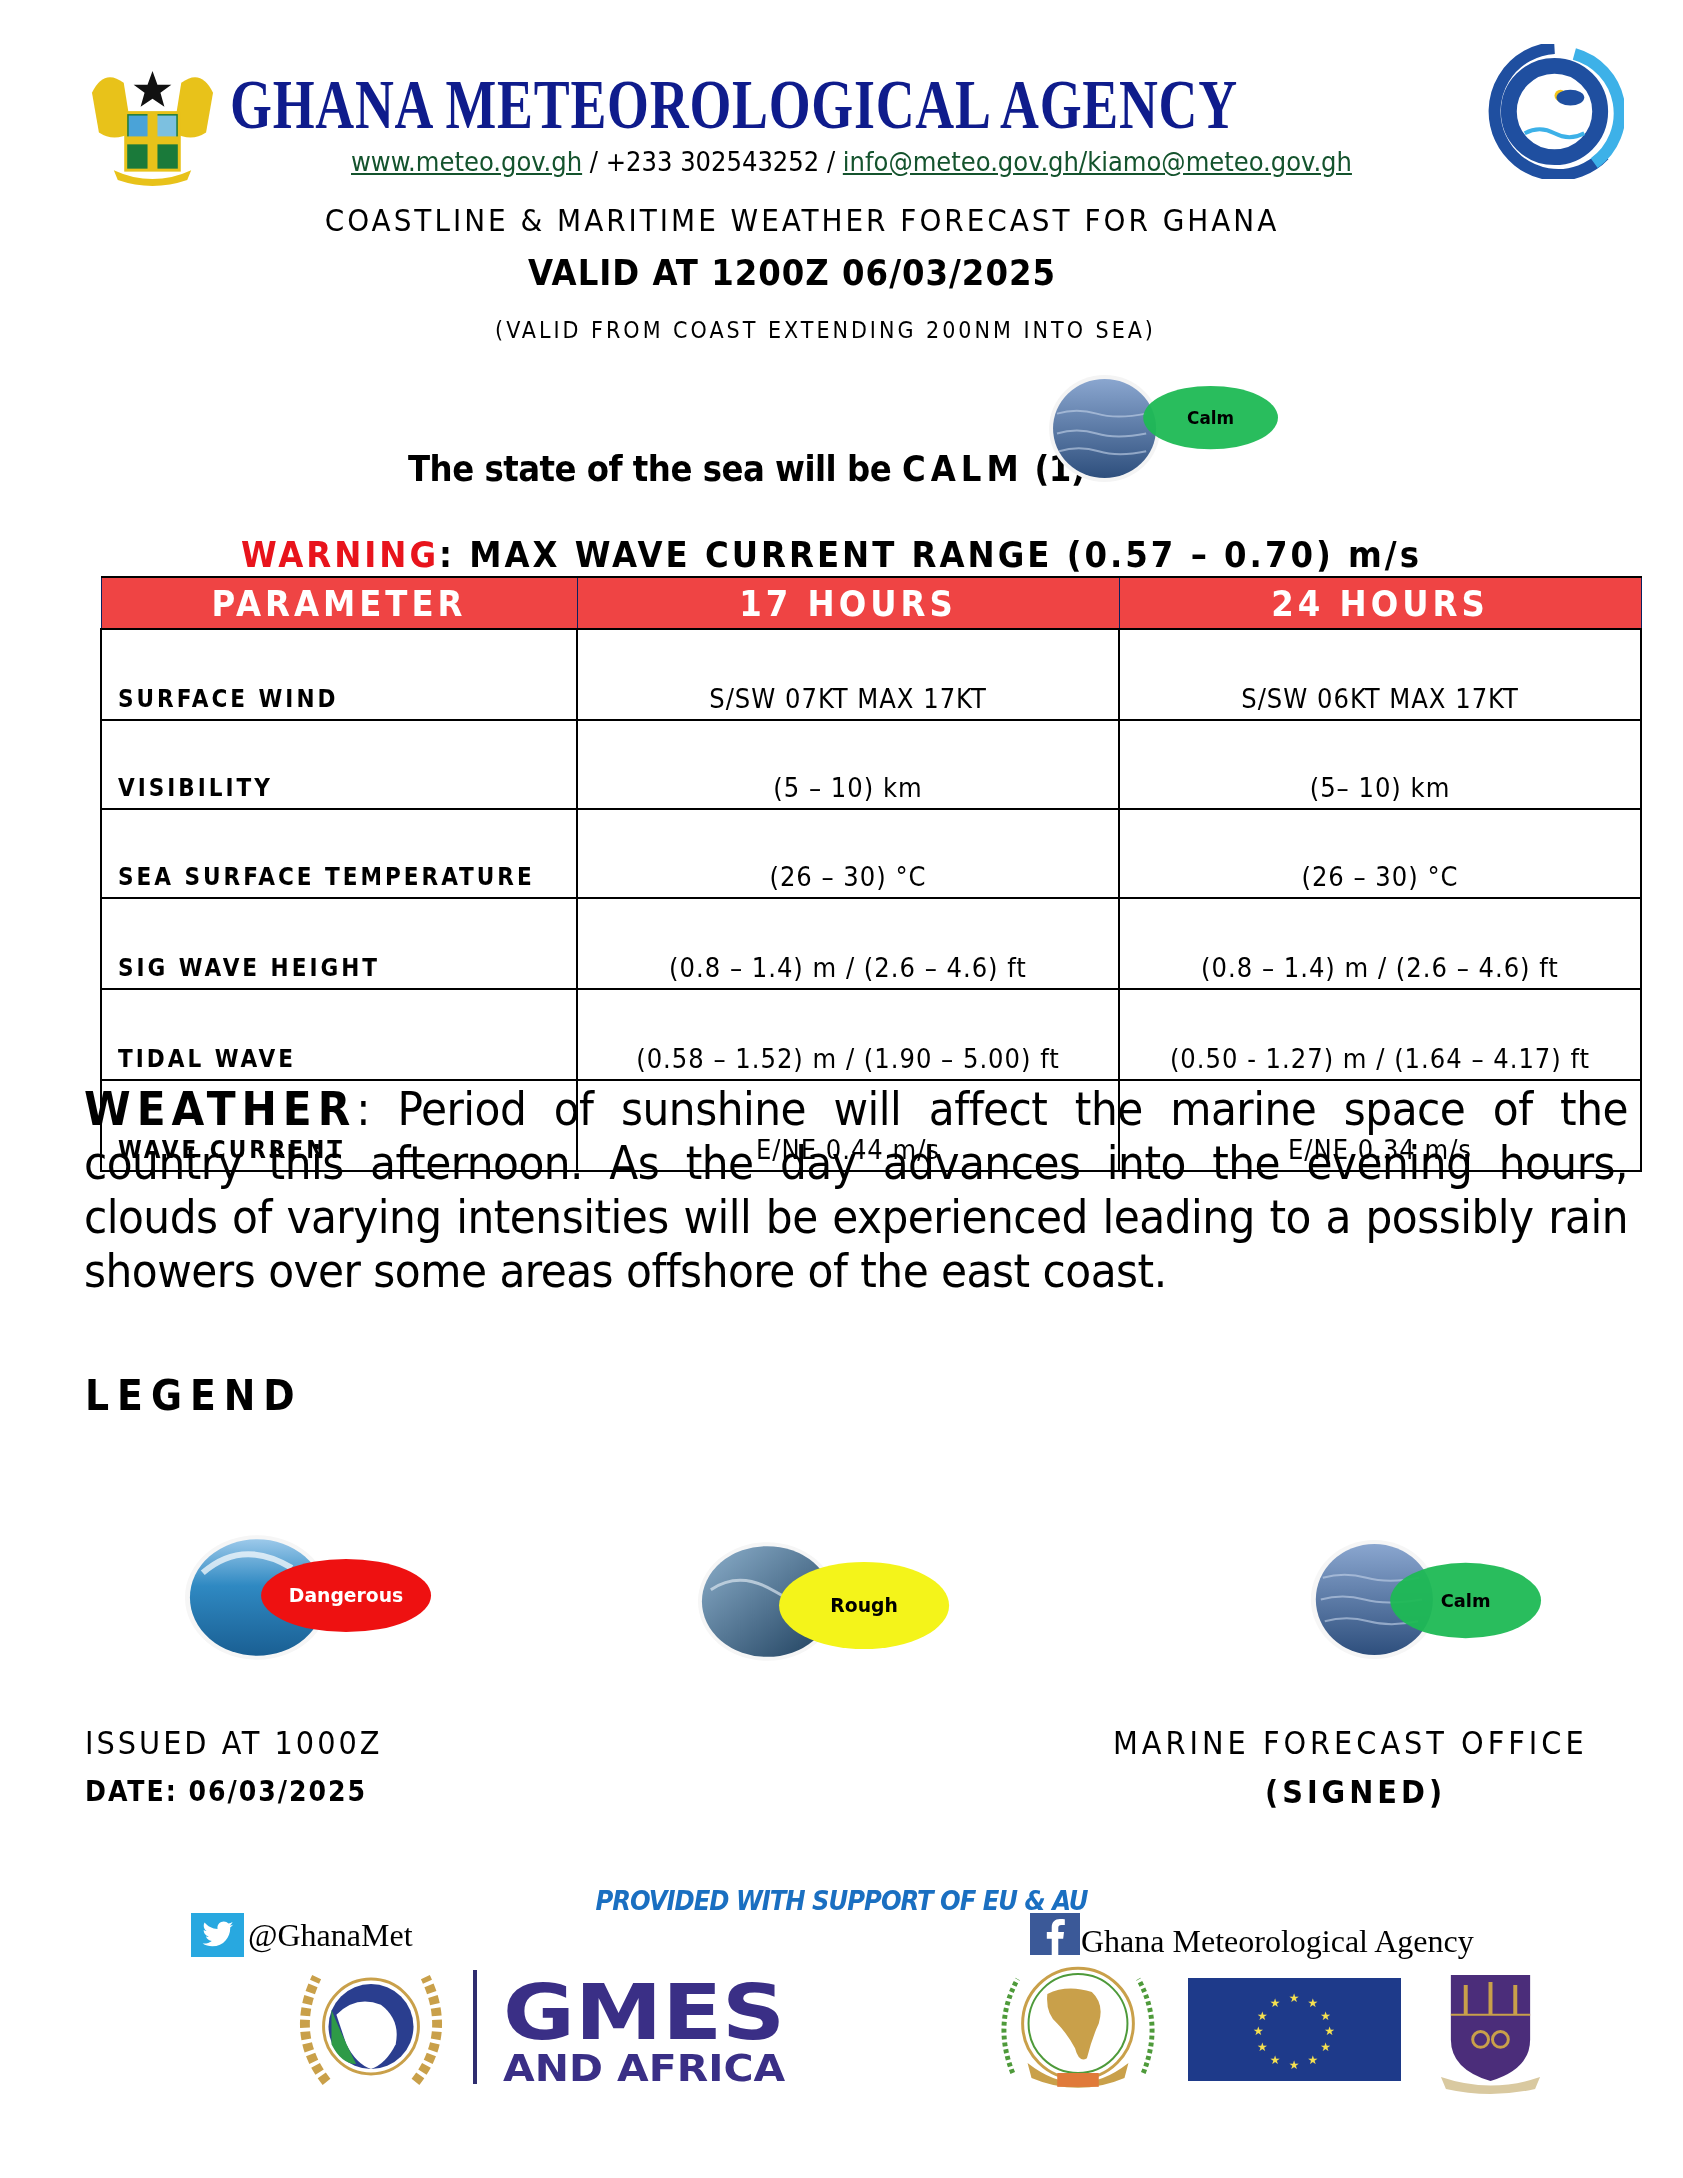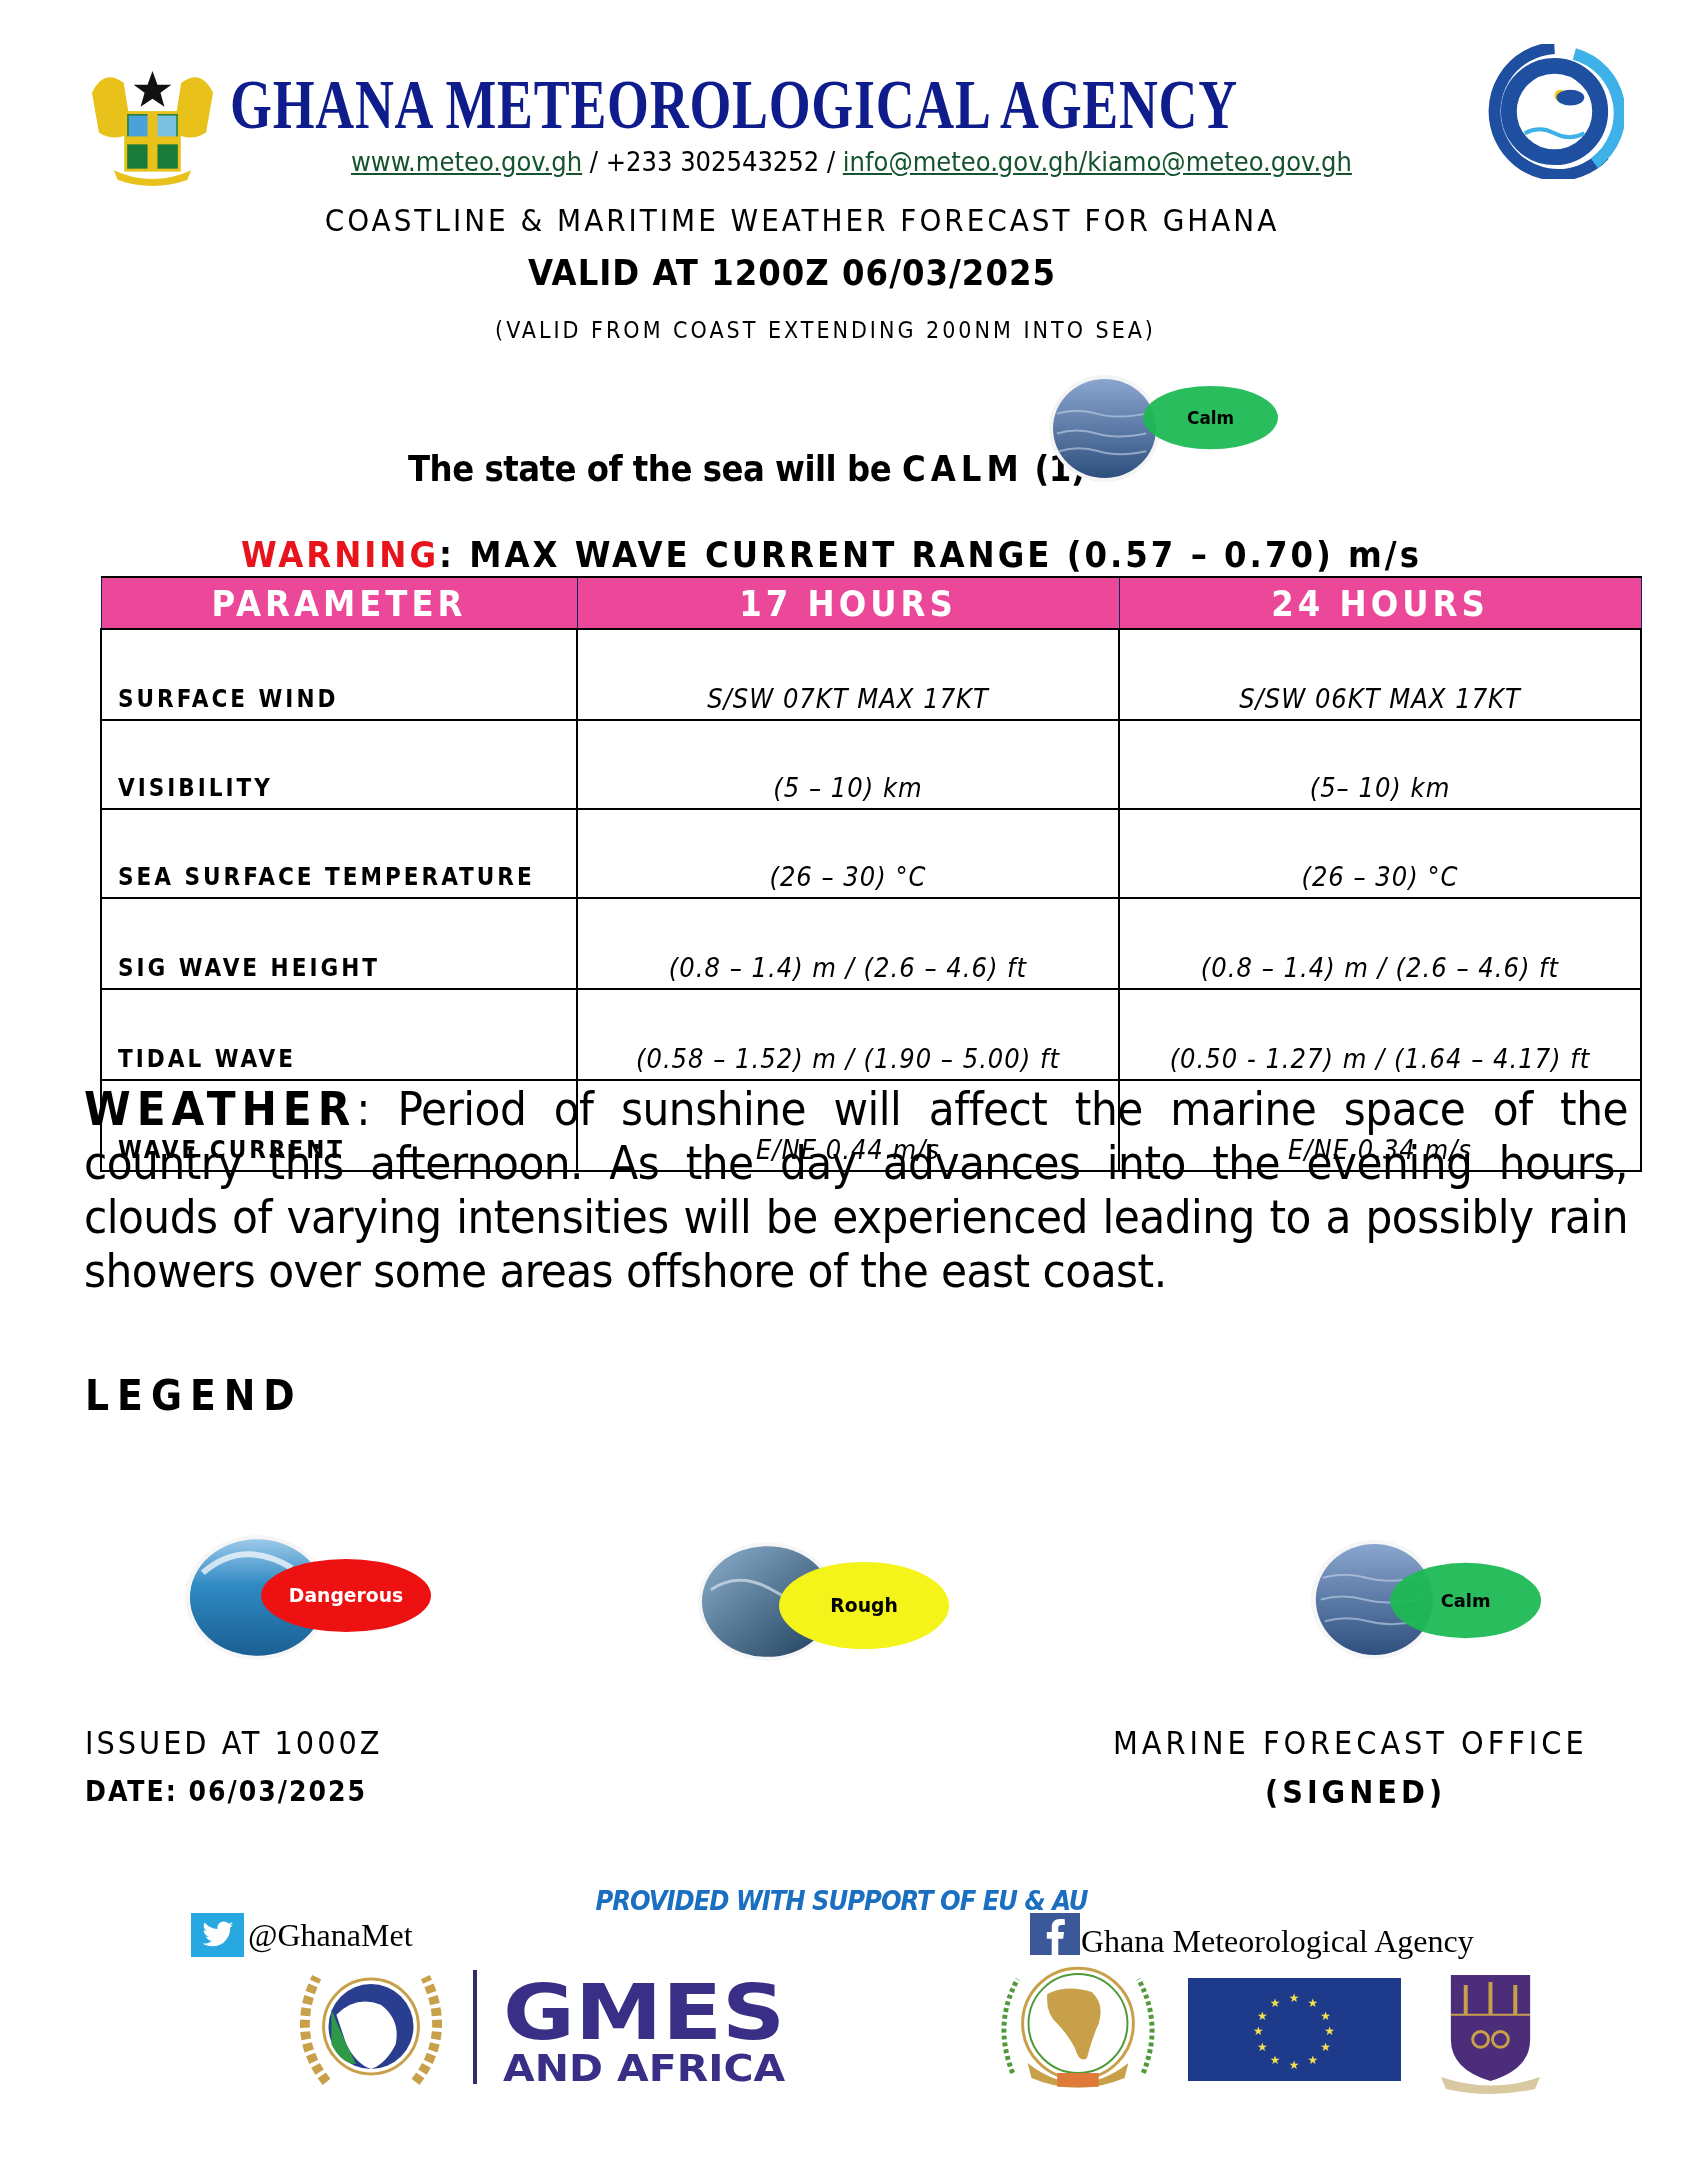--- a/index.html
+++ b/index.html
@@ -20,24 +20,24 @@
 
   .sea-state { left:408px; top:447px; font-size:36px; font-weight:bold; line-height:44px; white-space:nowrap; letter-spacing:-0.5px; }
   .sea-state .caps { letter-spacing:5px; }
   .badge-img { left:1047px; top:374px; width:238px; height:109px; }
 
   .warning { left:0; width:1683px; top:523px; font-size:36px; font-weight:bold; line-height:44px; letter-spacing:3px; padding-right:20px; box-sizing:border-box; }
   .warning .red { color:#e8141c; }
 
   
   .forecast-table { left:100px; top:576px; width:1539px; border-collapse:collapse; table-layout:fixed; }
-  .forecast-table th { background:#ec4899; color:#fff; font-size:36px; font-weight:bold; letter-spacing:4px; height:50px; border:2px solid #000; border-left:1px solid #0b2160; border-right:1px solid #0b2160; padding:0; text-align:center; }
+  .forecast-table th { background:#ef4444; color:#fff; font-size:36px; font-weight:bold; letter-spacing:4px; height:50px; border:2px solid #000; border-left:1px solid #0b2160; border-right:1px solid #0b2160; padding:0; text-align:center; }
   .forecast-table td { border:2px solid #000; height:71px; vertical-align:bottom; padding:12px 0 4px 0; font-size:27px; text-align:center; line-height:32px; }
   .forecast-table td.param { text-align:left; padding-left:16px; font-weight:bold; font-size:24px; letter-spacing:3px; }
-  .forecast-table td.val { letter-spacing:1px;font-style:italic; }
+  .forecast-table td.val { letter-spacing:1px; }
   .forecast-table tr.tall td { height:73px; }
 
   
   .weather { left:84px; top:1082px; width:1544px; font-size:47px; line-height:54px; text-align:justify; letter-spacing:-0.5px; }
   .weather .lbl { font-weight:bold; letter-spacing:6px; }
   .legend-title { left:85px; top:1372px; font-size:42px; font-weight:bold; letter-spacing:8px; line-height:48px; }
 
   .legend-item { position:absolute; }
   .leg-dangerous { left:183px; top:1533px; width:252px; height:129px; }
   .leg-rough { left:696px; top:1540px; width:262px; height:124px; }

